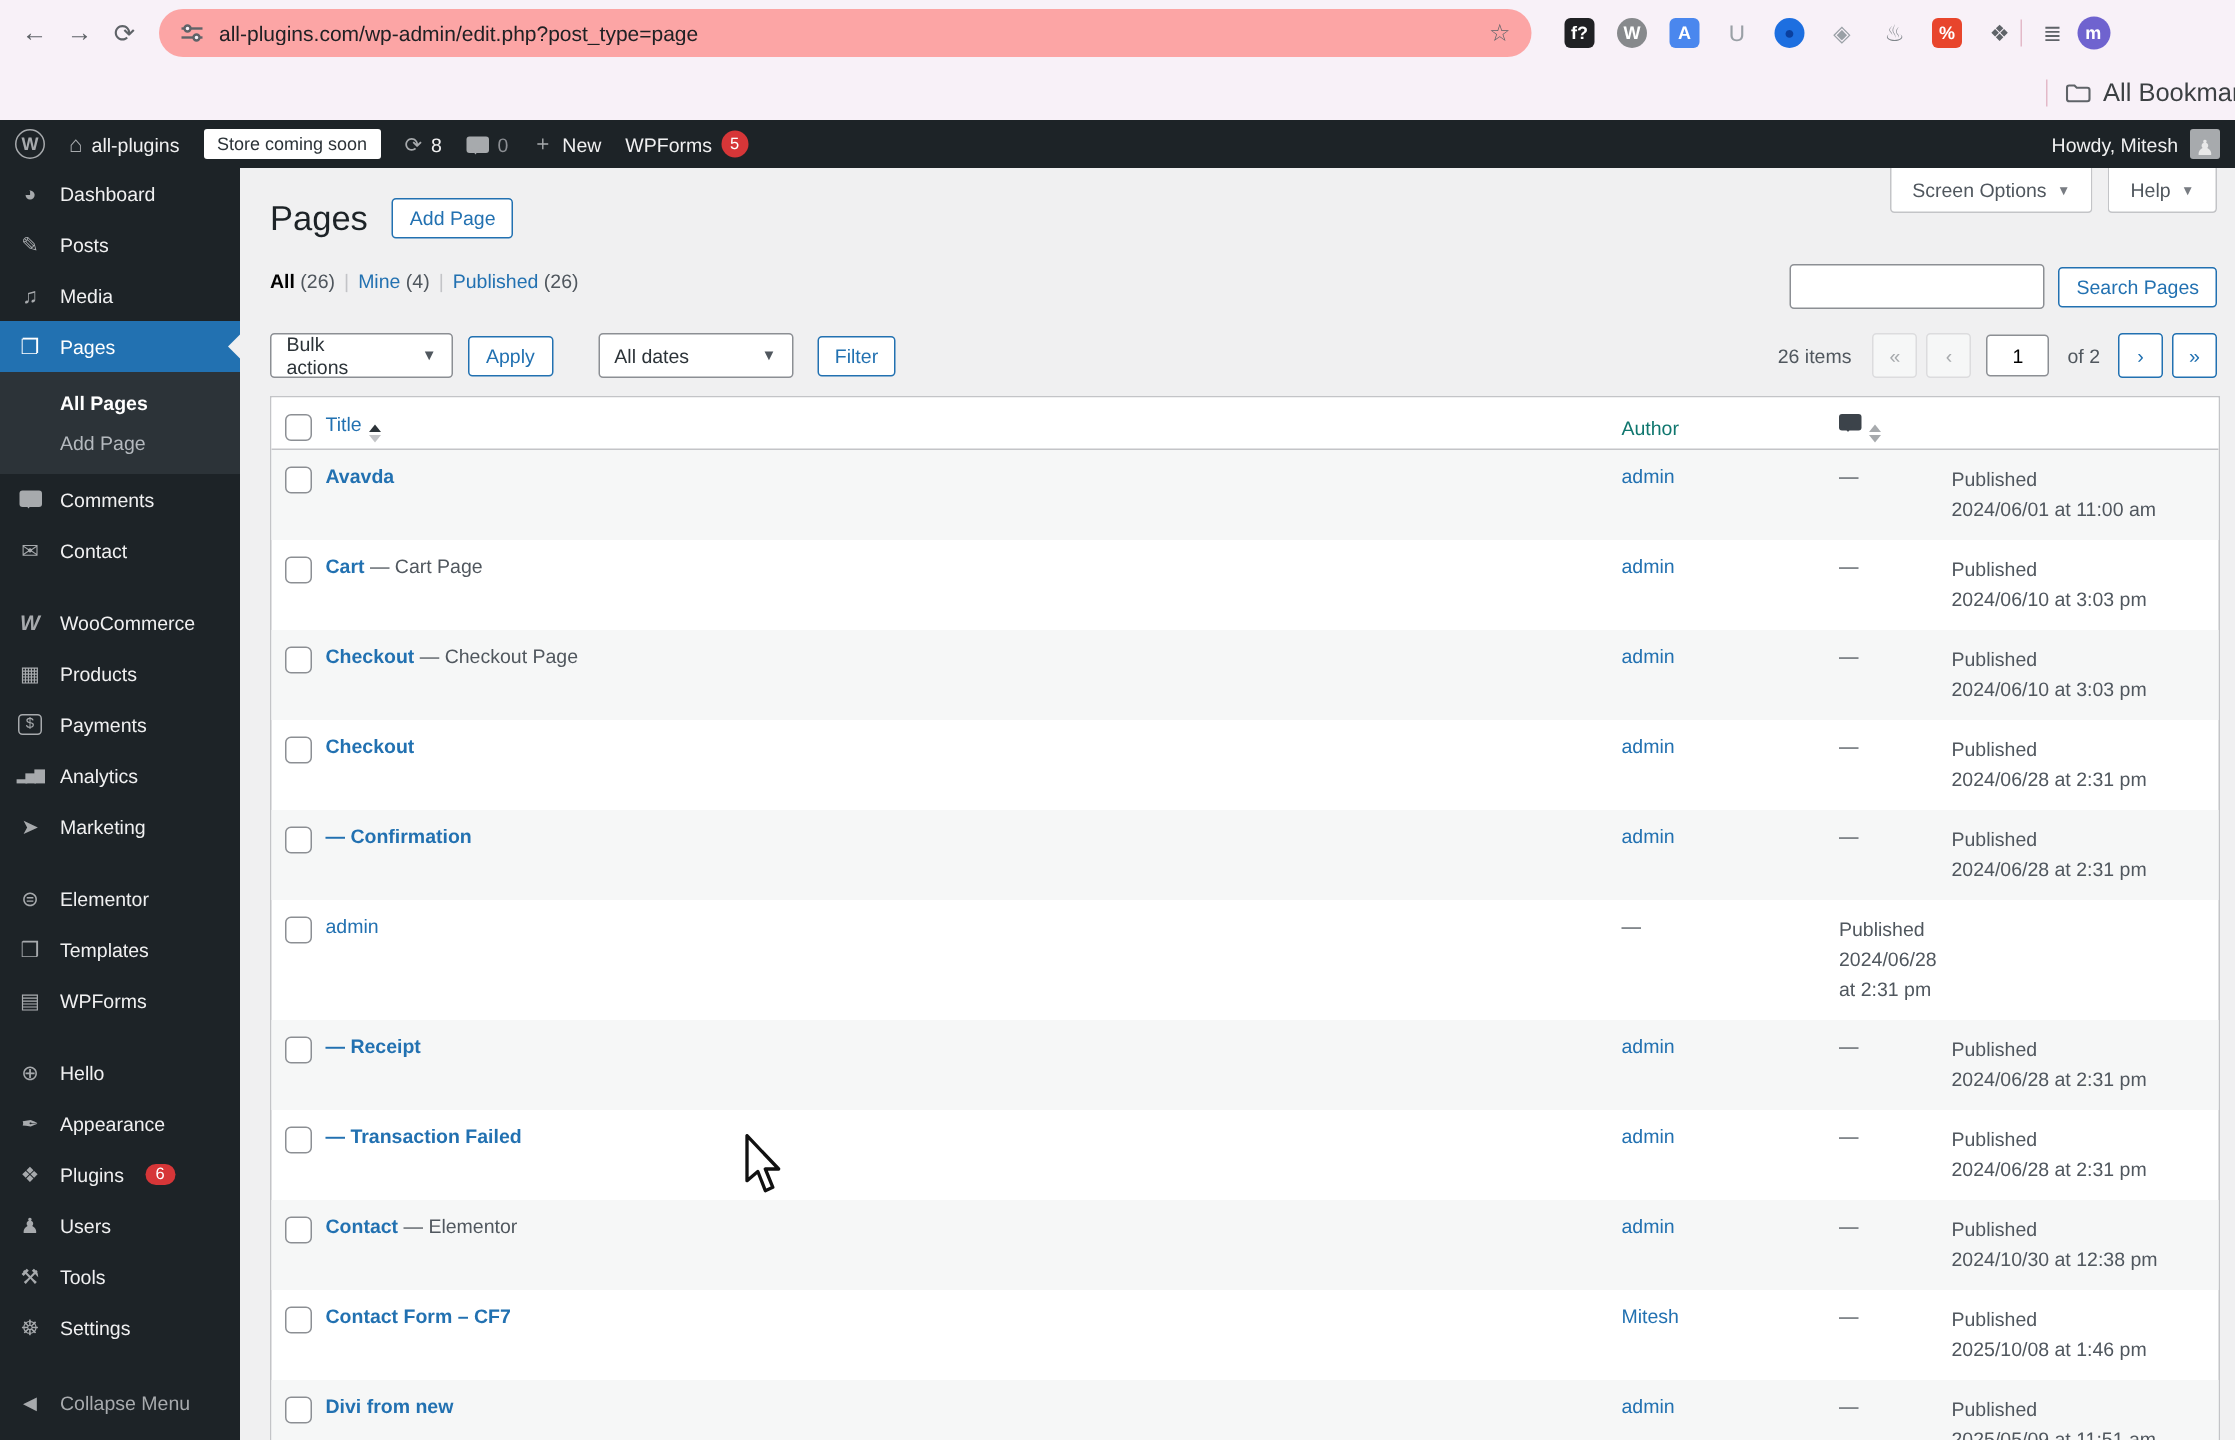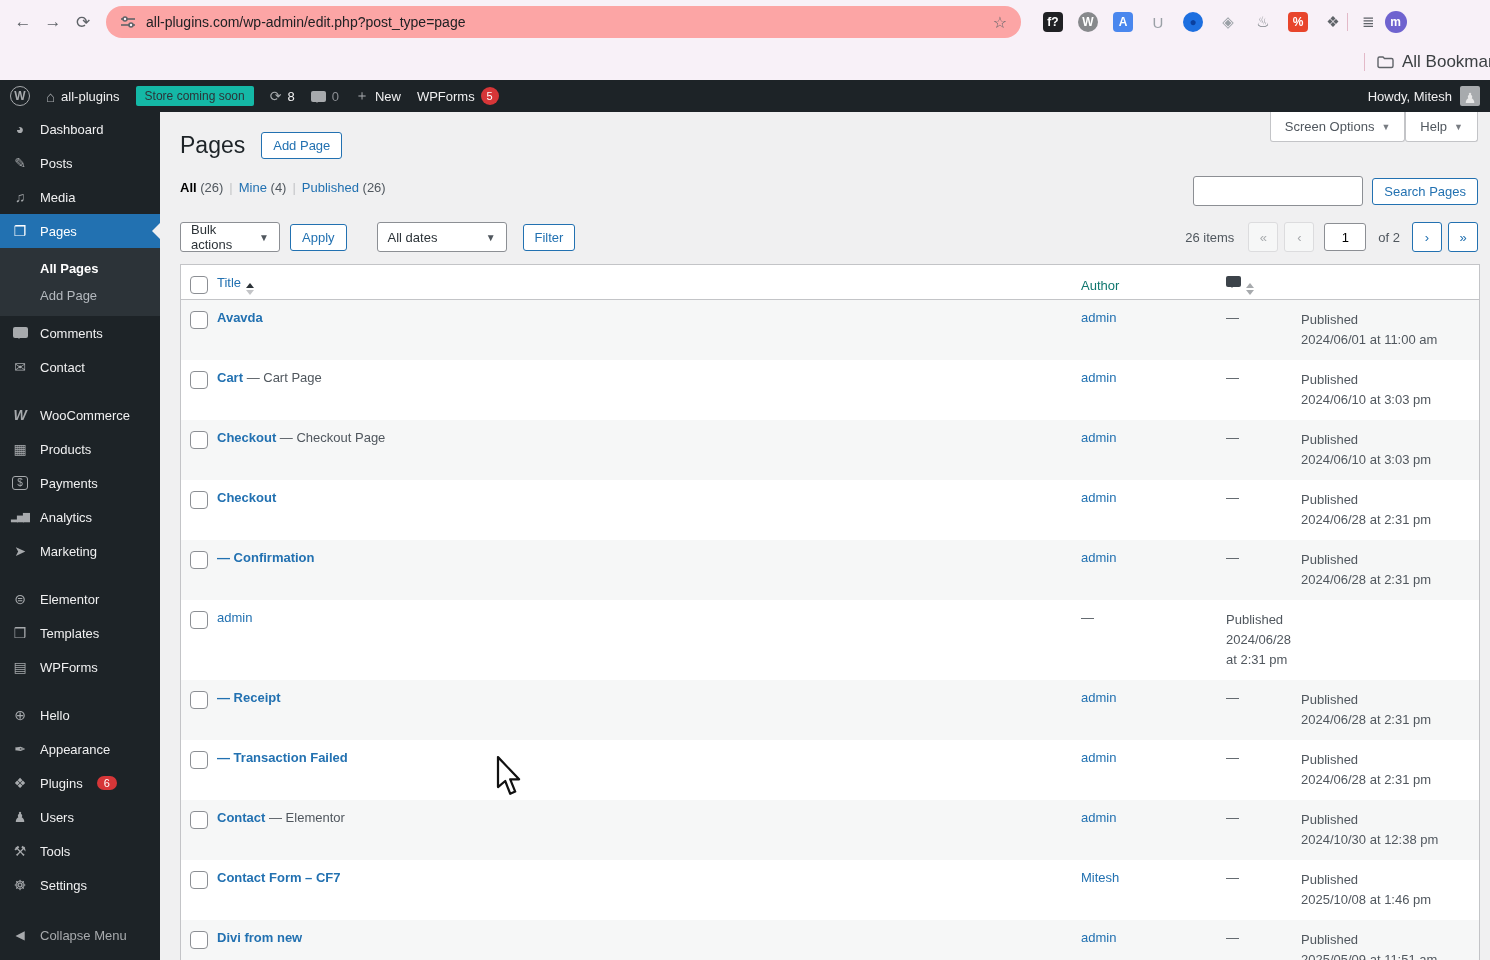--- a/index.html
+++ b/index.html
@@ -28,21 +28,21 @@
   .bm-group{display:flex;align-items:center;gap:8px}
   .bm-label{font-size:17px;color:#3c4043;width:88px;overflow:hidden;white-space:nowrap}
 
   
   .adminbar{position:absolute;top:80px;left:0;right:0;height:32px;background:#1d2327;
             display:flex;align-items:center;color:#f0f0f1;font-size:13px;padding:0 10px;box-sizing:border-box}
   .ab-item{display:flex;align-items:center;gap:6px;margin-right:16px}
   .wp-logo{width:20px;height:20px;border-radius:50%;border:1.5px solid #a7aaad;color:#a7aaad;
            display:flex;align-items:center;justify-content:center;font-size:12px;font-weight:bold;box-sizing:border-box}
   .home-ico{font-size:15px;color:#a7aaad}
-  .coming-soon{background:#14b8a6;color:#2c3338;font-size:12px;padding:3px 9px;border-radius:2px}
+  .coming-soon{background:#ffffff;color:#2c3338;font-size:12px;padding:3px 9px;border-radius:2px}
   .ab-ico{color:#a7aaad;font-size:14px}
   .ab-count-dim{color:#8c8f94}
   .wpf-badge{background:#d63638;color:#fff;border-radius:50%;width:18px;height:18px;
              display:flex;align-items:center;justify-content:center;font-size:11px}
   .ab-right{margin-left:auto;display:flex;align-items:center;gap:8px}
   .ab-avatar{width:20px;height:20px;background:#a7aaad;color:#e8e8e8;display:flex;align-items:flex-end;
              justify-content:center;font-size:14px;overflow:hidden;border-radius:2px}
 
   
   .bubble{position:relative;width:15px;height:11px;background:#a7aaad;border-radius:2px;display:inline-block}
@@ -65,21 +65,21 @@
   .badge{background:#d63638;color:#fff;border-radius:9px;font-size:11px;padding:1px 7px;margin-left:4px}
   .submenu{background:#2c3338;padding:7px 0}
   .submenu-item{padding:6px 0 6px 40px;color:#b4b9be;font-size:13px}
   .submenu-item.current{color:#fff;font-weight:bold}
   .collapse-item{position:absolute;bottom:8px;left:0;right:0;display:flex;align-items:center;gap:10px;
                  padding-left:10px;color:#a7aaad;height:34px}
   .collapse-item .mi{width:20px;text-align:center;font-size:12px}
 
   
   .content{position:absolute;left:160px;top:112px;right:0;bottom:0}
-  .screen-tabs{position:absolute;top:0;right:12px;display:flex;gap:0}
+  .screen-tabs{position:absolute;top:0;right:12px;display:flex;gap:10px}
   .screen-tab{background:#fff;border:1px solid #c3c4c7;border-top:none;border-radius:0 0 3px 3px;
               padding:7px 14px;color:#50575e;font-size:13px;display:flex;align-items:center;gap:7px}
   .caret{font-size:9px;color:#787c82}
   .page-header{position:absolute;left:20px;top:20px;display:flex;align-items:center;gap:16px}
   .page-title{font-size:23px;font-weight:400;color:#1d2327;margin:0;line-height:1.2}
   .btn-outline{background:#fff;border:1px solid #2271b1;color:#2271b1;border-radius:3px;
                padding:5px 11px;font-size:13px;font-family:inherit;cursor:pointer}
   .subsubsub{position:absolute;left:20px;top:68px;font-size:13px;color:#646970}
   .subsubsub .filter{color:#2271b1;cursor:pointer}
   .subsubsub .filter.current{color:#000;font-weight:600}
@@ -87,21 +87,21 @@
   .subsubsub .sep{color:#c3c4c7;margin:0 6px}
   .search-area{position:absolute;right:12px;top:64px;display:flex;gap:9px;align-items:center}
   .search-input{width:170px;height:30px;border:1px solid #8c8f94;border-radius:3px;background:#fff;
                 box-sizing:border-box;padding:0 8px;font-size:13px;font-family:inherit}
   .tablenav{position:absolute;left:20px;right:12px;top:110px;height:32px}
   .tn-left{display:flex;align-items:center;gap:10px}
   .fselect{height:30px;background:#fff;border:1px solid #8c8f94;border-radius:3px;color:#2c3338;
            font-size:13px;display:flex;align-items:center;justify-content:space-between;
            padding:0 10px;box-sizing:border-box;cursor:pointer}
   .fselect .caret{color:#50575e;font-size:10px;margin-left:22px}
-  .bulk{width:100px}.dates{width:130px;margin-left:20px}
+  .bulk{width:122px}.dates{width:130px;margin-left:20px}
   .tn-right{position:absolute;right:0;top:0;display:flex;align-items:center;gap:6px}
   .items-count{color:#50575e;margin-right:8px}
   .pg-btn{width:28px;height:28px;border-radius:3px;display:flex;align-items:center;justify-content:center;font-size:13px}
   .pg-btn.disabled{background:#f6f7f7;border:1px solid #dcdcde;color:#a7aaad}
   .pg-btn.enabled{background:#fff;border:1px solid #2271b1;color:#2271b1;cursor:pointer}
   .page-input{width:42px;height:28px;border:1px solid #8c8f94;border-radius:3px;text-align:center;
               font-size:13px;box-sizing:border-box;margin:0 4px;font-family:inherit}
   .of-pages{color:#50575e;margin:0 6px 0 2px}
 
   

